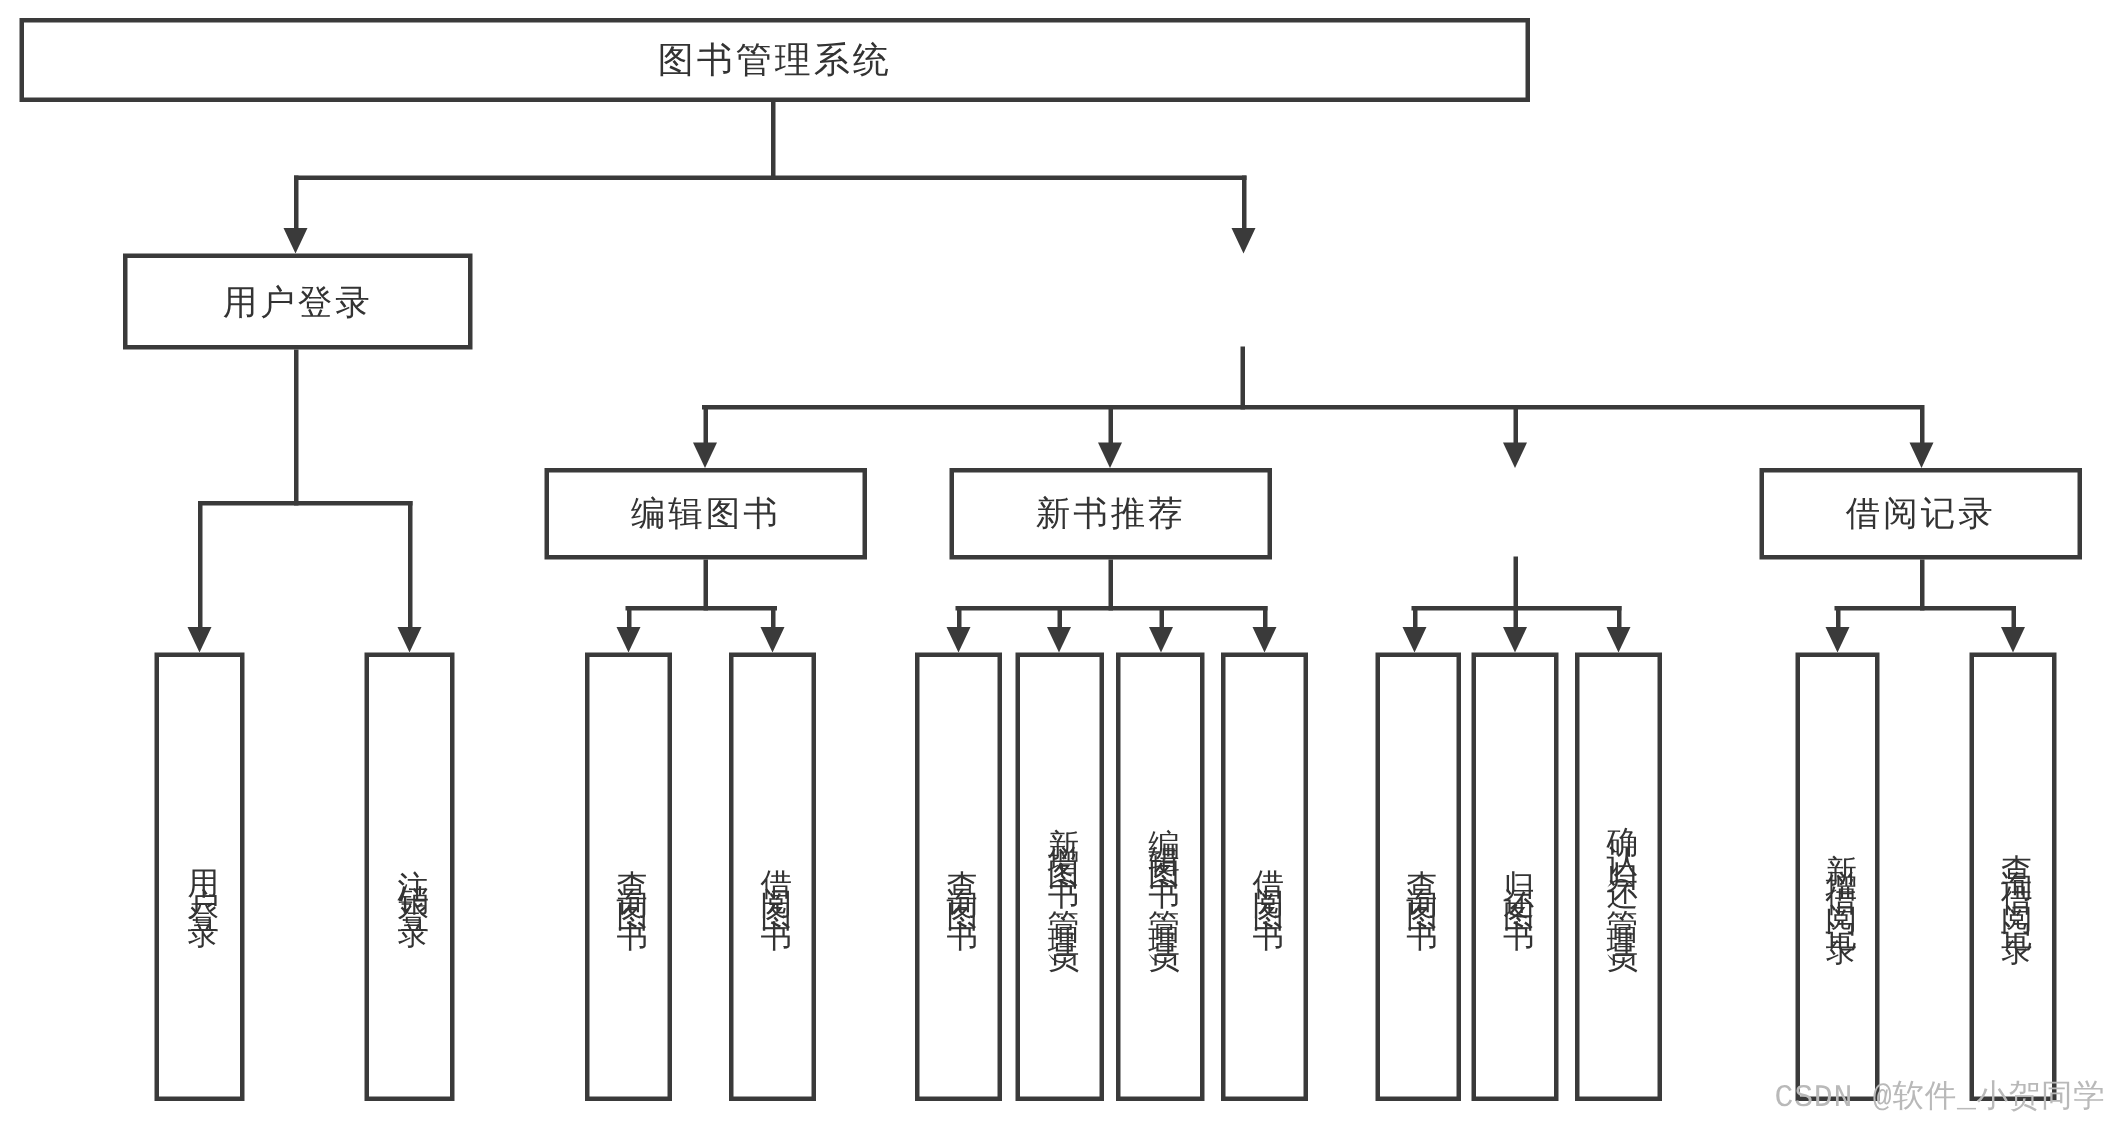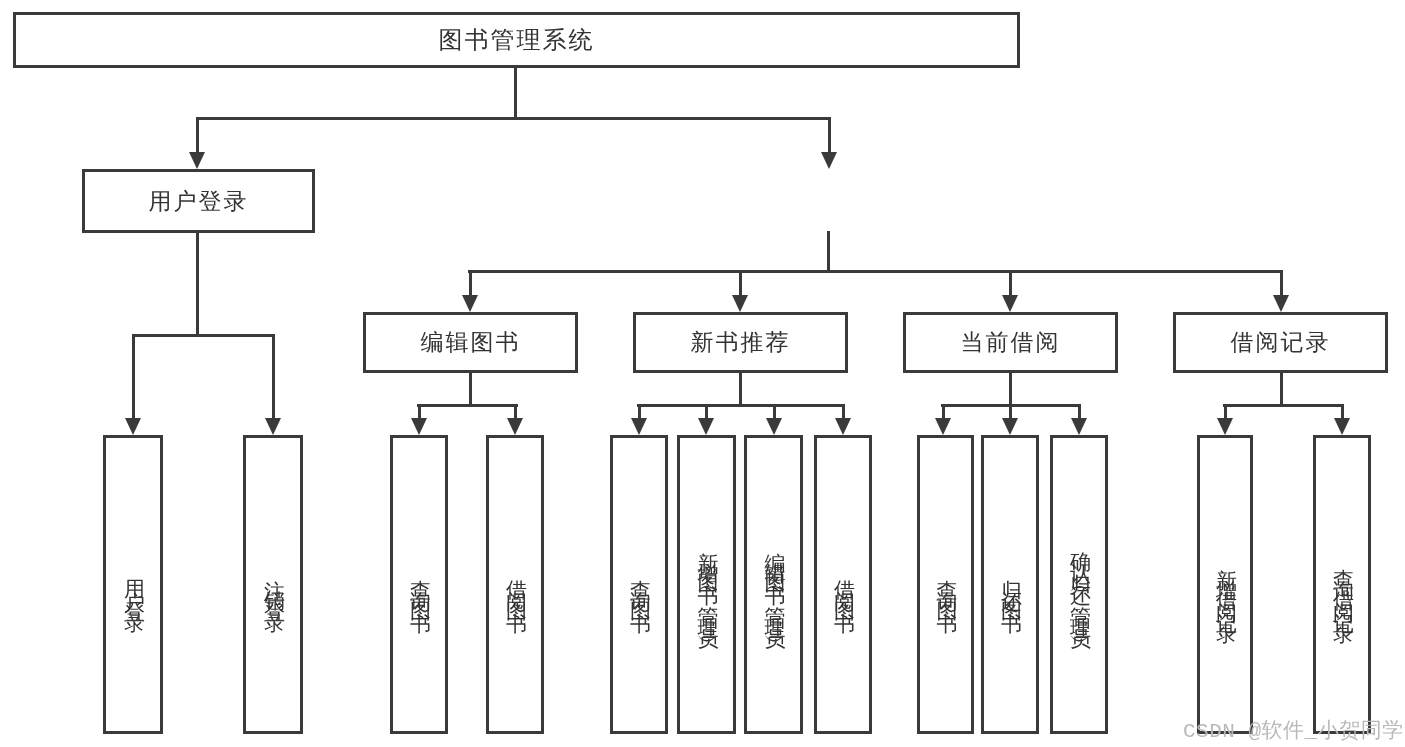--- a/index.html
+++ b/index.html
@@ -115,21 +115,20 @@
   <div class="tri" style="left:1217px; top:418px;"></div>
   <div class="vl" style="left:1341px; top:404px; height:16px;"></div>
   <div class="tri" style="left:1334px; top:418px;"></div>
 
   <div class="box h root-box" style="left:13px; top:12px; width:1001px; height:50px;">图书管理系统</div>
 
   <div class="box h" style="left:82px; top:169px; width:227px; height:58px;">用户登录</div>
 
   <div class="box h" style="left:363px; top:312px; width:209px; height:55px;">编辑图书</div>
   <div class="box h" style="left:633px; top:312px; width:209px; height:55px;">新书推荐</div>
-  <div class="box h" style="left:903px; top:312px; width:209px; height:55px;">当前借阅</div>
   <div class="box h" style="left:1173px; top:312px; width:209px; height:55px;">借阅记录</div>
 
   <div class="box v" style="left:103px; top:435px; width:54px; height:293px;">用户登录</div>
   <div class="box v" style="left:243px; top:435px; width:54px; height:293px;">注销登录</div>
 
   <div class="box v" style="left:390px; top:435px; width:52px; height:293px;">查询图书</div>
   <div class="box v" style="left:486px; top:435px; width:52px; height:293px;">借阅图书</div>
 
   <div class="box v" style="left:610px; top:435px; width:52px; height:293px;">查询图书</div>
   <div class="box v" style="left:677px; top:435px; width:53px; height:293px;">新增图书（管理员）</div>

